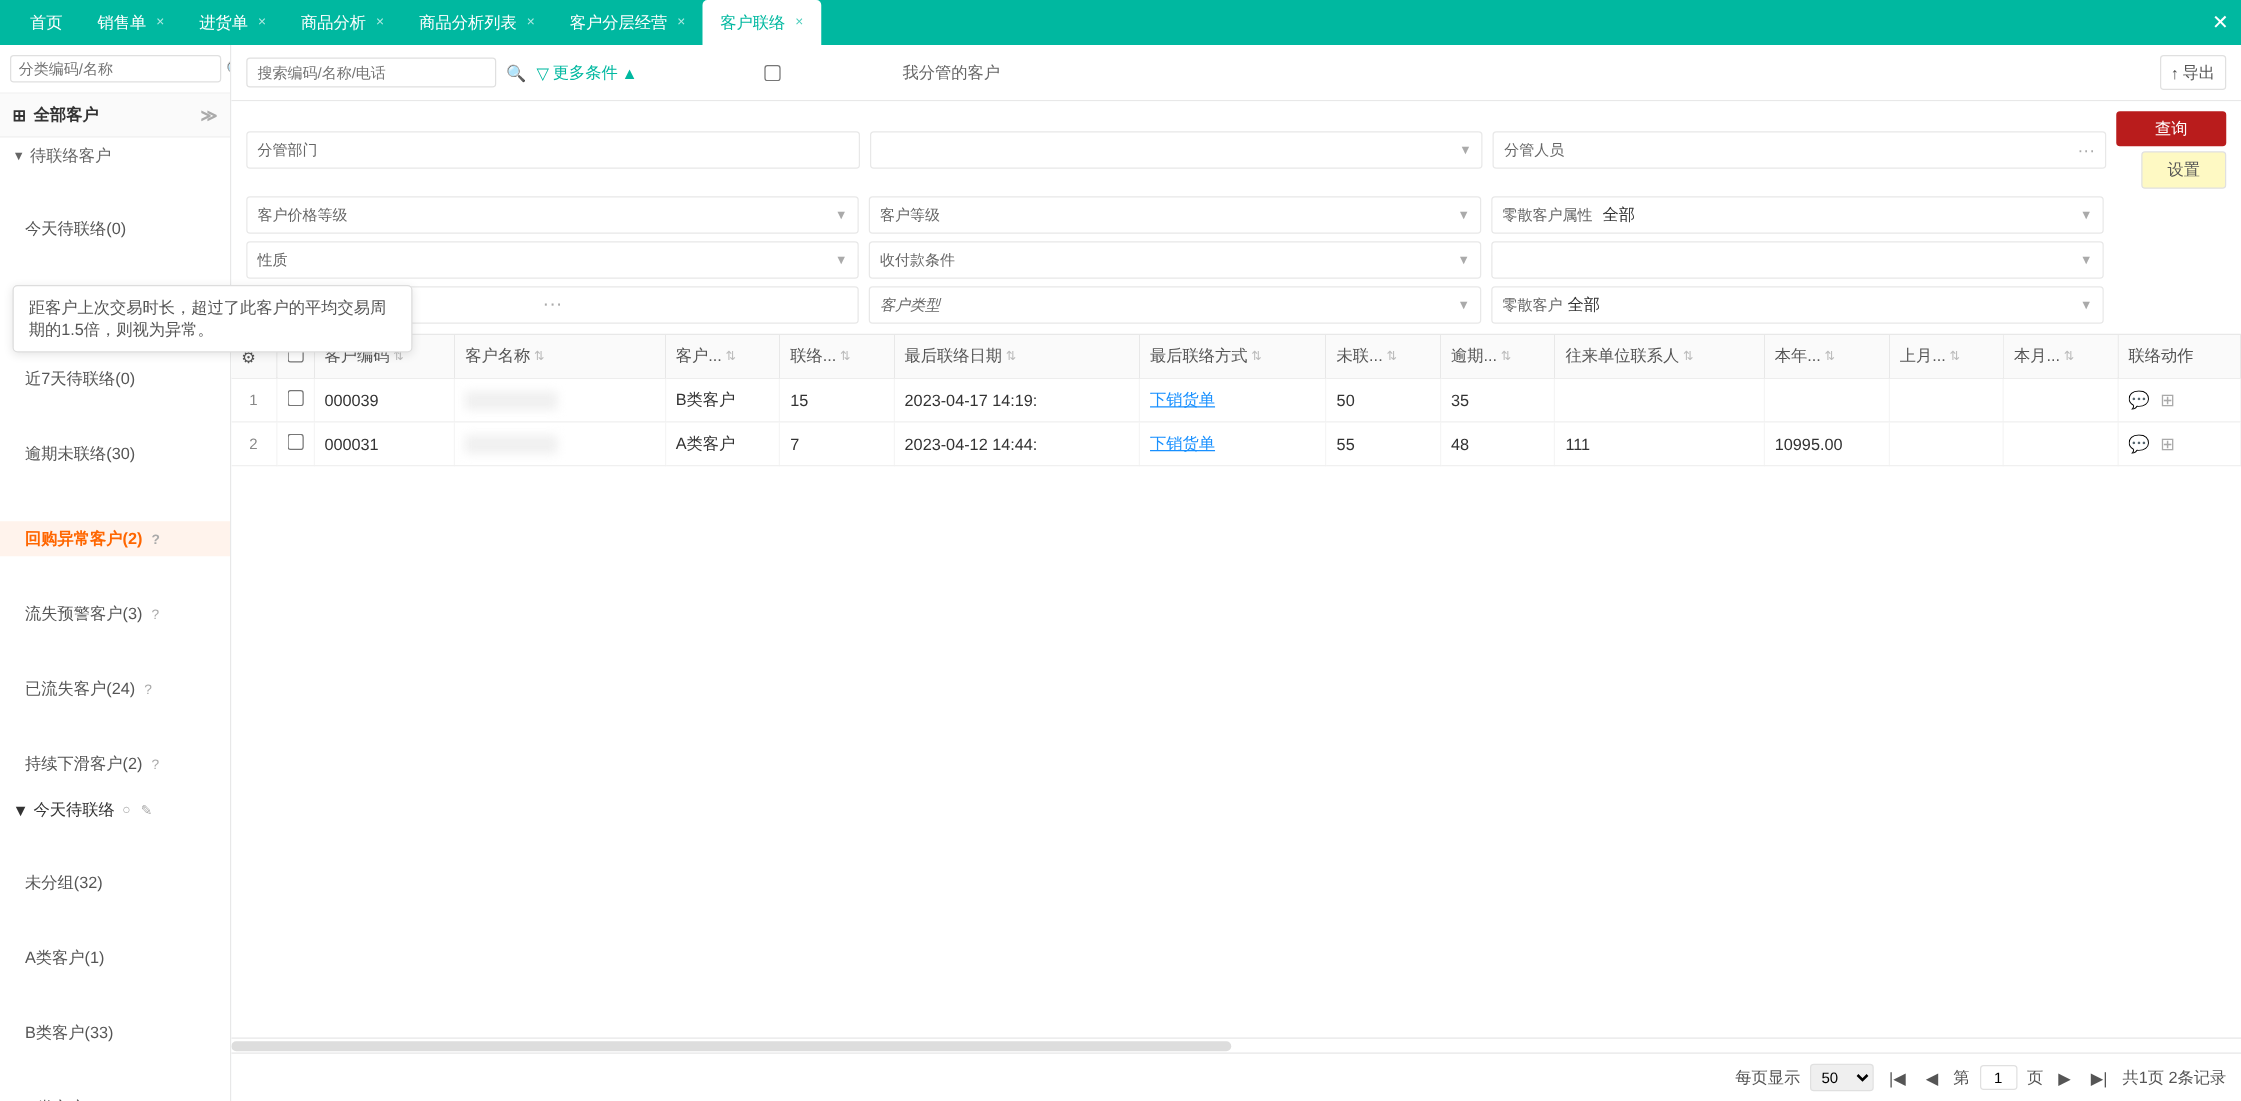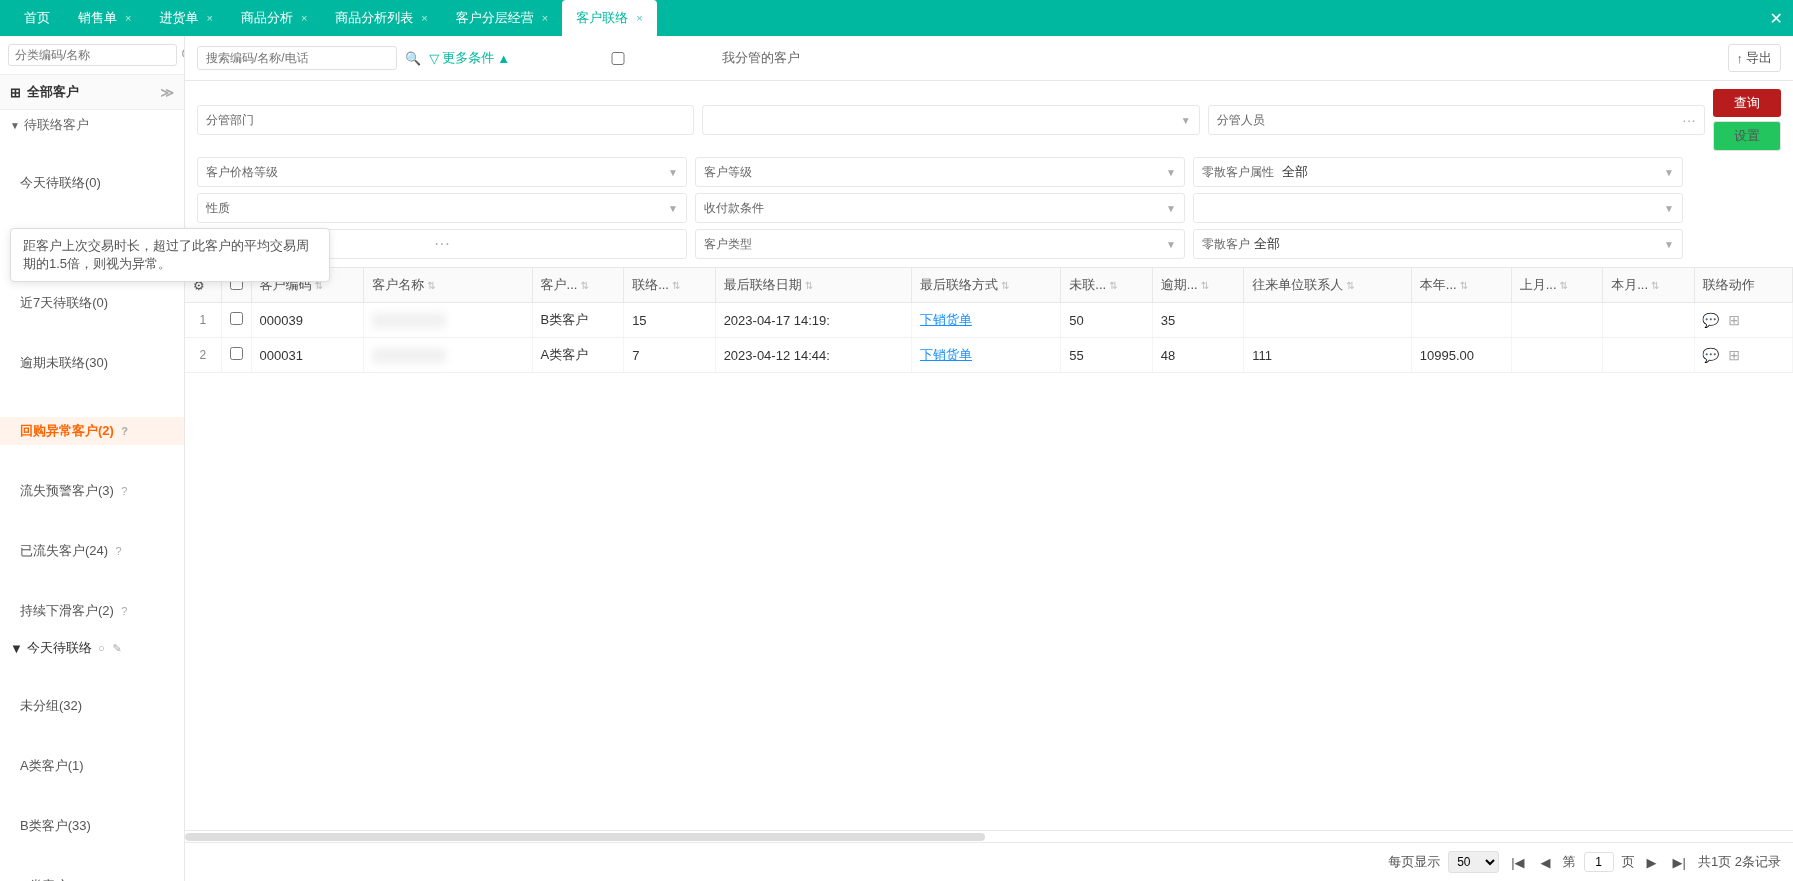--- a/index.html
+++ b/index.html
@@ -104,22 +104,22 @@
     }
     .filter-item .label { color: #666; font-size: 12px; flex: 1; }
     .filter-item .chevron { color: #aaa; margin-left: auto; font-size: 10px; }
     .filter-item .dots { color: #aaa; margin-left: auto; font-size: 14px; }
     .filter-action-col { display: flex; flex-direction: column; gap: 4px; flex-shrink: 0; }
     .btn-query {
       background: #b91c1c; color: white; border: none; border-radius: 3px;
       padding: 5px 16px; cursor: pointer; font-size: 13px; white-space: nowrap;
     }
     .btn-settings {
-      background: #22c55e; color: #555; border: 1px solid #e0e0e0; border-radius: 3px;
-      padding: 5px 20px; cursor: pointer; font-size: 13px; white-space: nowrap;
+      background: #fef9c3; color: #555; border: 1px solid #e0e0e0; border-radius: 3px;
+      padding: 5px 20px; cursor: pointer; font-size: 13px; white-space: nowrap; margin-left: 20px;
     }
 
     
     .table-wrapper { flex: 1; overflow: auto; background: white; margin: 0; }
     table { width: 100%; border-collapse: collapse; }
     thead th {
       background: #fafafa; border-bottom: 1px solid #e8e8e8; border-right: 1px solid #e8e8e8;
       padding: 8px 8px; font-size: 12px; color: #555; font-weight: normal;
       white-space: nowrap; position: sticky; top: 0; z-index: 10;
     }
@@ -354,21 +354,21 @@
         <div class="filter-item" style="flex:2;">
           <span class="chevron">▼</span>
         </div>
         <div style="width:90px;"></div>
       </div>
 
       <div class="filter-row">
         <div class="filter-item" style="flex:2; justify-content:center;">
           <span style="color:#aaa; font-size:16px;">···</span>
         </div>
-        <div class="filter-item" style="flex:2;">
+        <div class="filter-item" style="flex:2;font-style:italic;">
           <span class="label">客户类型</span>
           <span class="chevron">▼</span>
         </div>
         <div class="filter-item" style="flex:2; gap:4px;">
           <span class="label" style="flex:none;">零散客户</span>
           <span style="flex:1; color:#333;">全部</span>
           <span class="chevron">▼</span>
         </div>
         <div style="width:90px;"></div>
       </div>

